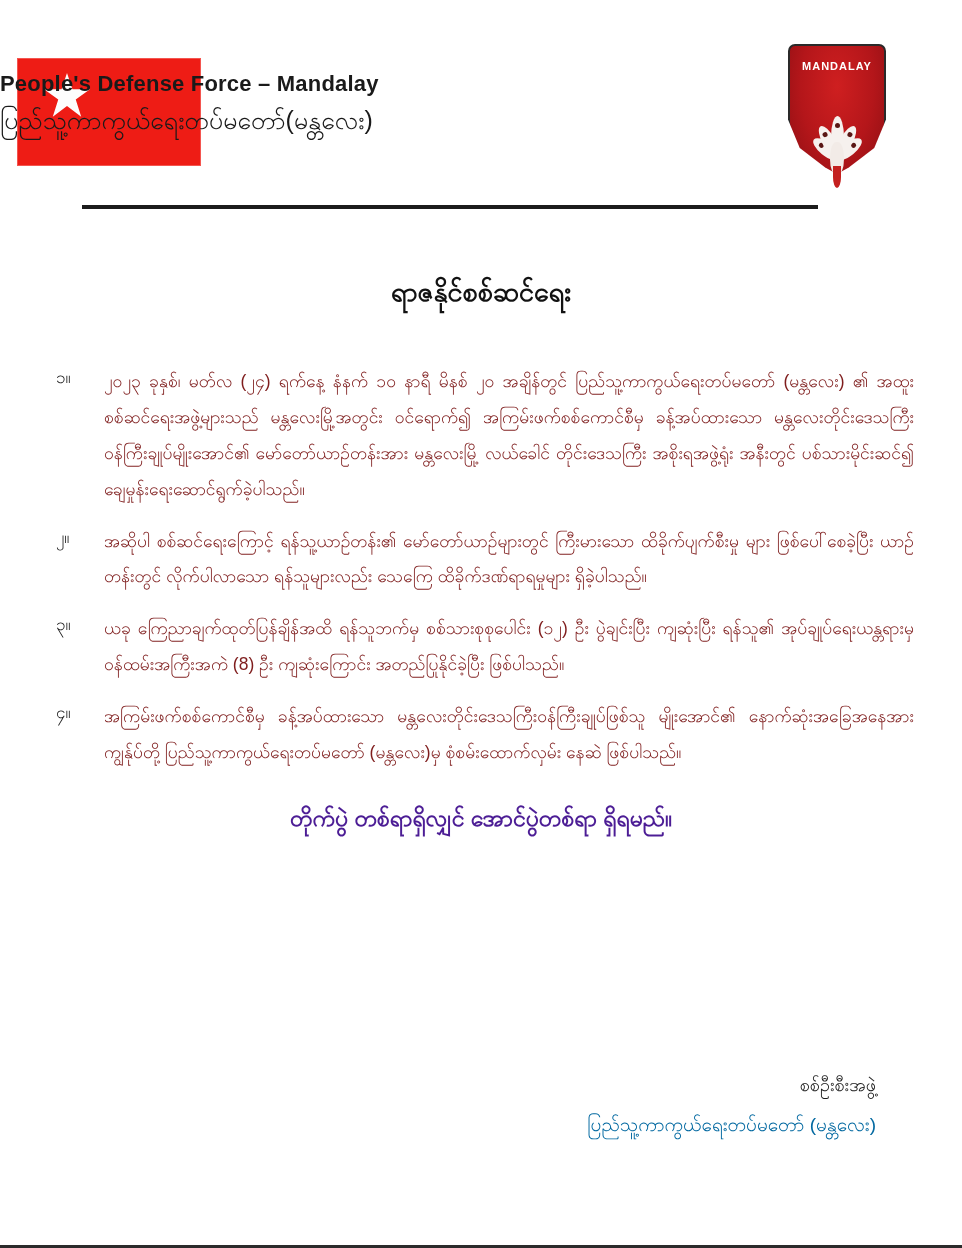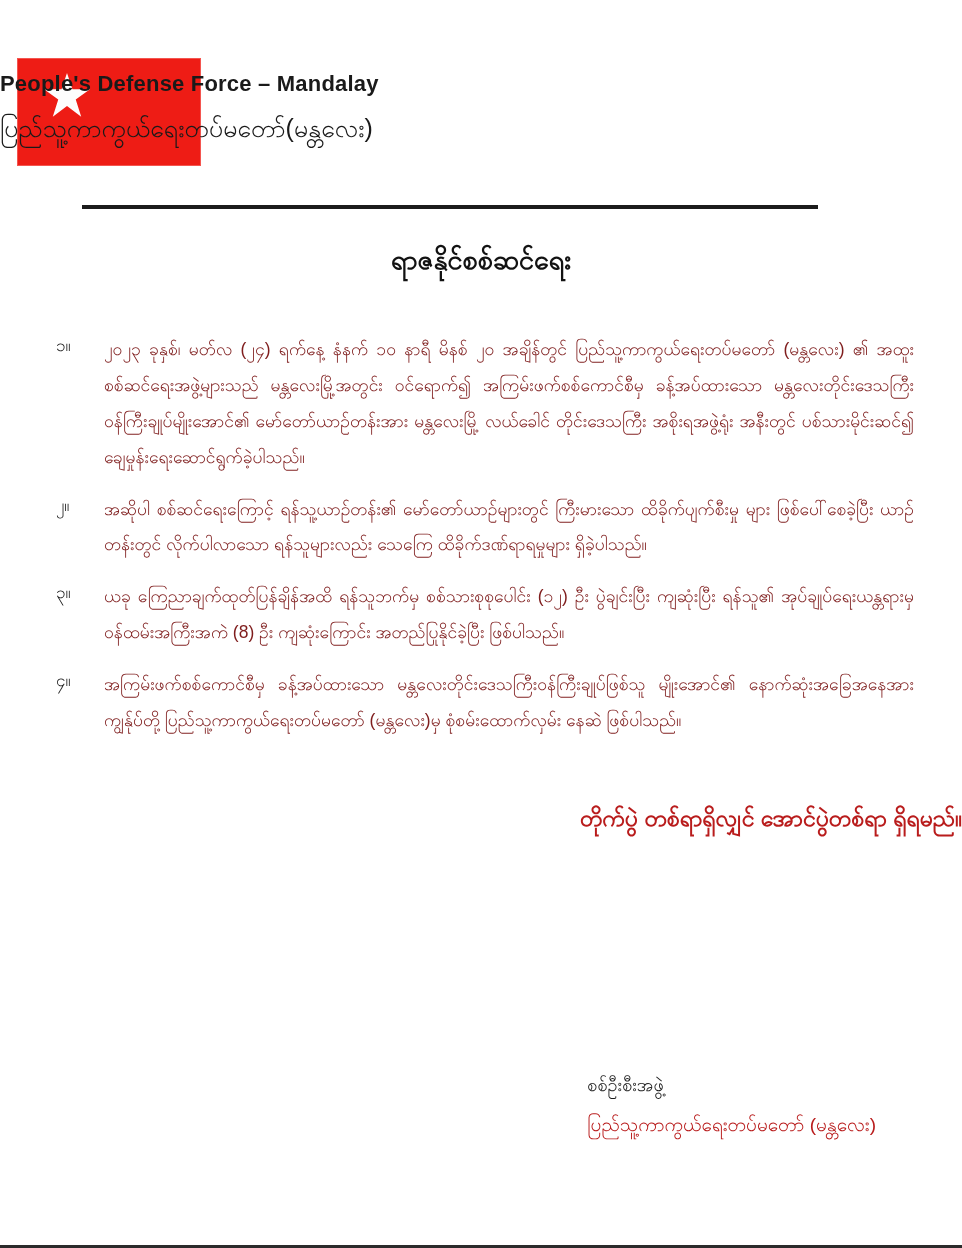--- a/index.html
+++ b/index.html
@@ -55,21 +55,21 @@
     font-size: 22px;
     font-weight: bold;
     letter-spacing: .2px;
     color: #1a1a1a;
     line-height: 1.3;
   }
   .title-mm {
     font-size: 25px;
     color: #1a1a1a;
     line-height: 1.5;
-    margin-top: 11px;
+    margin-top: 3px;
   }
 
   .crest {
     position: absolute;
     right: 76px;
     top: 44px;
     width: 98px;
     height: 130px;
   }
   .crest .shield {
@@ -153,21 +153,21 @@
     position: absolute;
     left: 82px;
     top: 205px;
     width: 736px;
     height: 4px;
     background: #1c1c1c;
   }
 
   
   .doc-title {
-    margin-top: 52px;
+    margin-top: 84px;
     text-align: center;
     font-size: 27px;
     font-weight: bold;
     color: #121212;
   }
 
   .paragraphs {
     margin: 50px 40px 0 40px;
   }
   .para {
@@ -189,51 +189,64 @@
     flex: 1 1 auto;
     font-size: 17.5px;
     line-height: 2.05;
     text-align: justify;
     text-justify: inter-word;
     color: #7f1d1d;
     padding-right: 8px;
   }
 
   .slogan {
-    margin-top: 64px;
-    text-align: right;
+    margin-top: 32px;
+    text-align: center;
     font-size: 23px;
     font-weight: bold;
-    color: #b91c1c;
+    color: #4c1d95;
   }
 
   .signature {
     position: absolute;
     right: 86px;
     bottom: 100px;
-    text-align: left;
+    text-align: right;
     line-height: 2.1;
   }
   .sig-line1 { font-size: 18px; color: #1a1a1a; }
-  .sig-line2 { font-size: 19px; color: #b91c1c; }
+  .sig-line2 { font-size: 19px; color: #0369a1; }
 </style>
 </head>
 <body>
 
 <div class="header">
 
   <div class="flag">
     <div class="star"></div>
   </div>
 
   <div class="title-block">
     <div class="title-en">People's Defense Force – Mandalay</div>
     <div class="title-mm">ပြည်သူ့ကာကွယ်ရေးတပ်မတော်(မန္တလေး)</div>
   </div>
 
+  <div class="crest">
+    <div class="shield"></div>
+    <div class="crest-text">MANDALAY</div>
+    <div class="petals">
+      <div class="petal p1"></div>
+      <div class="petal p2"></div>
+      <div class="petal p3"></div>
+      <div class="petal p4"></div>
+      <div class="petal p5"></div>
+      <div class="body"></div>
+      <div class="neck"></div>
+    </div>
+  </div>
 
   <div class="rule"></div>
 </div>
 
 <div class="doc-title">ရာဇနိုင်စစ်ဆင်ရေး</div>
 
 <div class="paragraphs">
 
   <div class="para">
     <div class="para-num">၁။</div>

